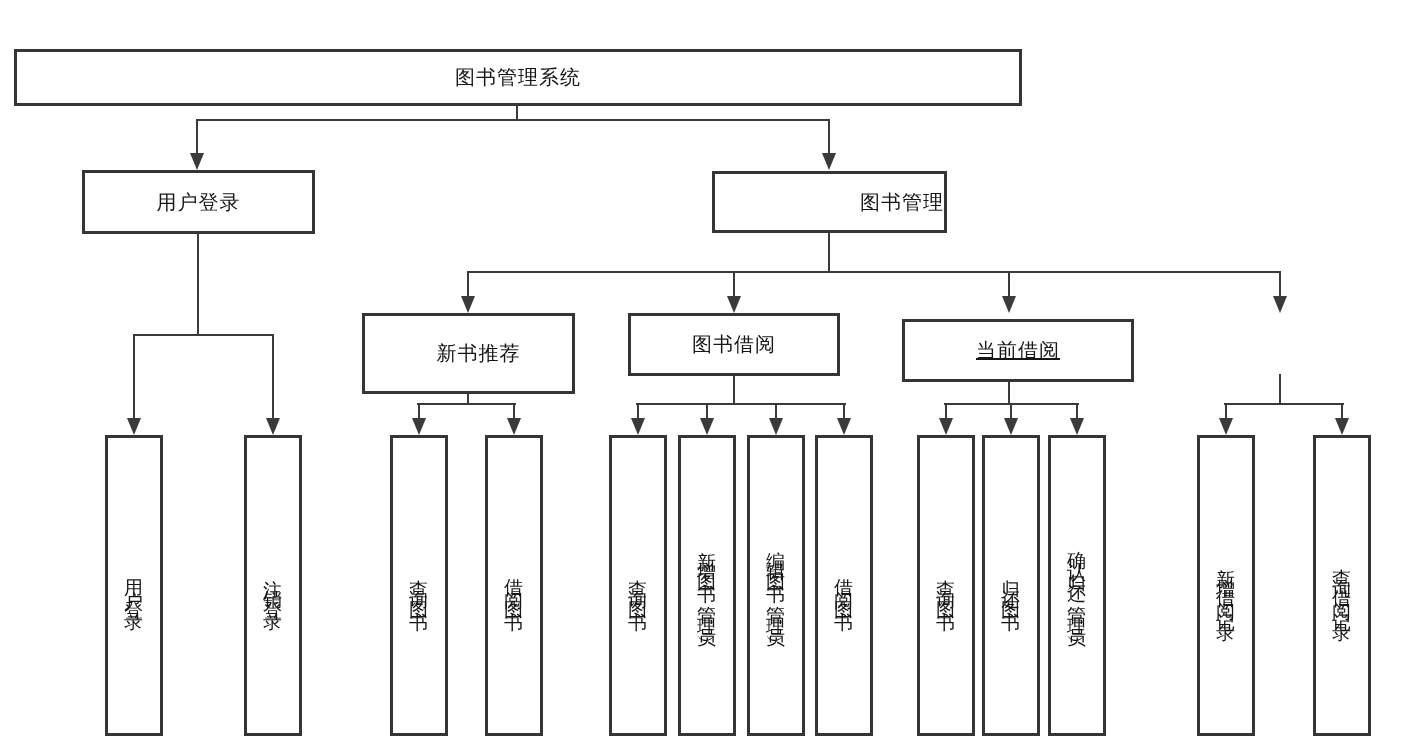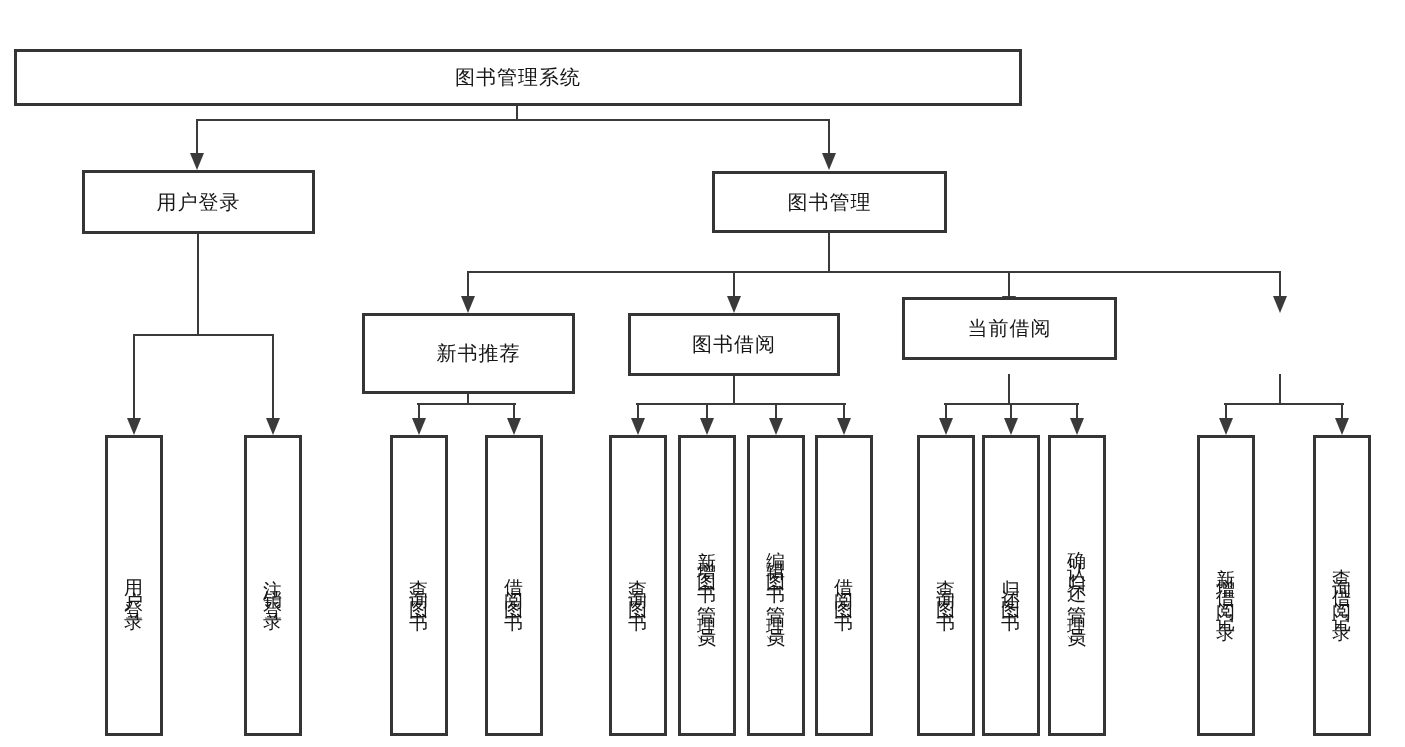--- a/index.html
+++ b/index.html
@@ -97,31 +97,31 @@
   <div class="vline" style="left:1341px;top:403px;height:17px;"></div>
   <div class="arrow" style="left:1335px;top:418px;"></div>
 
   <div class="box" style="left:14px;top:13px;width:1008px;height:57px;margin-top:36px;">
     <span>图书管理系统</span>
   </div>
 
   <div class="box" style="left:82px;top:170px;width:233px;height:64px;">
     <span>用户登录</span>
   </div>
-  <div class="box" style="left:712px;top:171px;width:235px;height:62px;">
+  <div class="box" style="left:712px;top:171px;width:235px;height:62px;justify-content:flex-end;">
     <span>图书管理</span>
   </div>
 
   <div class="box" style="left:362px;top:313px;width:213px;height:81px;padding-left:20px;">
     <span>新书推荐</span>
   </div>
   <div class="box" style="left:628px;top:313px;width:212px;height:63px;">
     <span>图书借阅</span>
   </div>
-  <div class="box" style="left:902px;top:297px;width:215px;height:63px;">
+  <div class="box" style="left:902px;top:319px;width:232px;height:63px;text-decoration:underline;">
     <span>当前借阅</span>
   </div>
 
   <div class="vbox" style="left:105px;top:435px;width:58px;height:301px;">
     <span class="vtext">用户登录</span>
   </div>
   <div class="vbox" style="left:244px;top:435px;width:58px;height:301px;">
     <span class="vtext">注销登录</span>
   </div>
 

